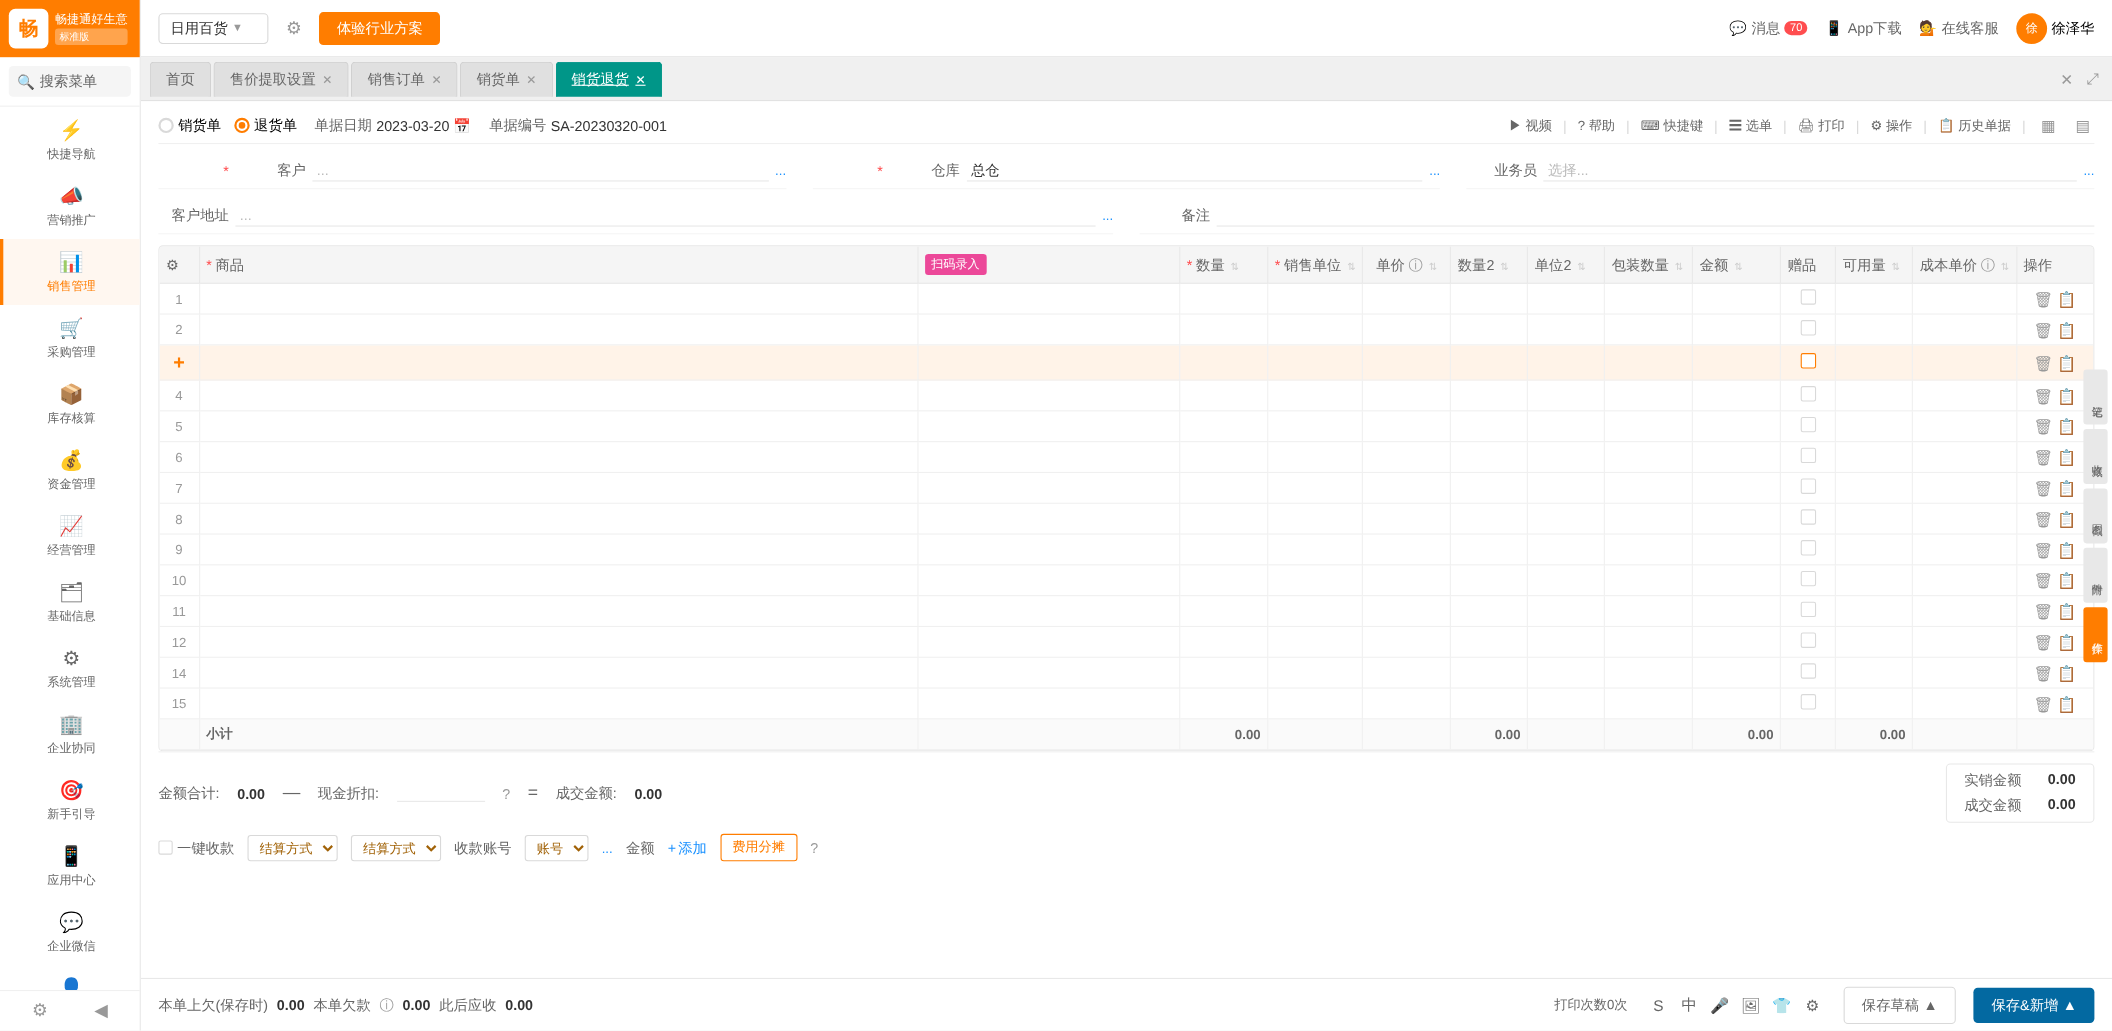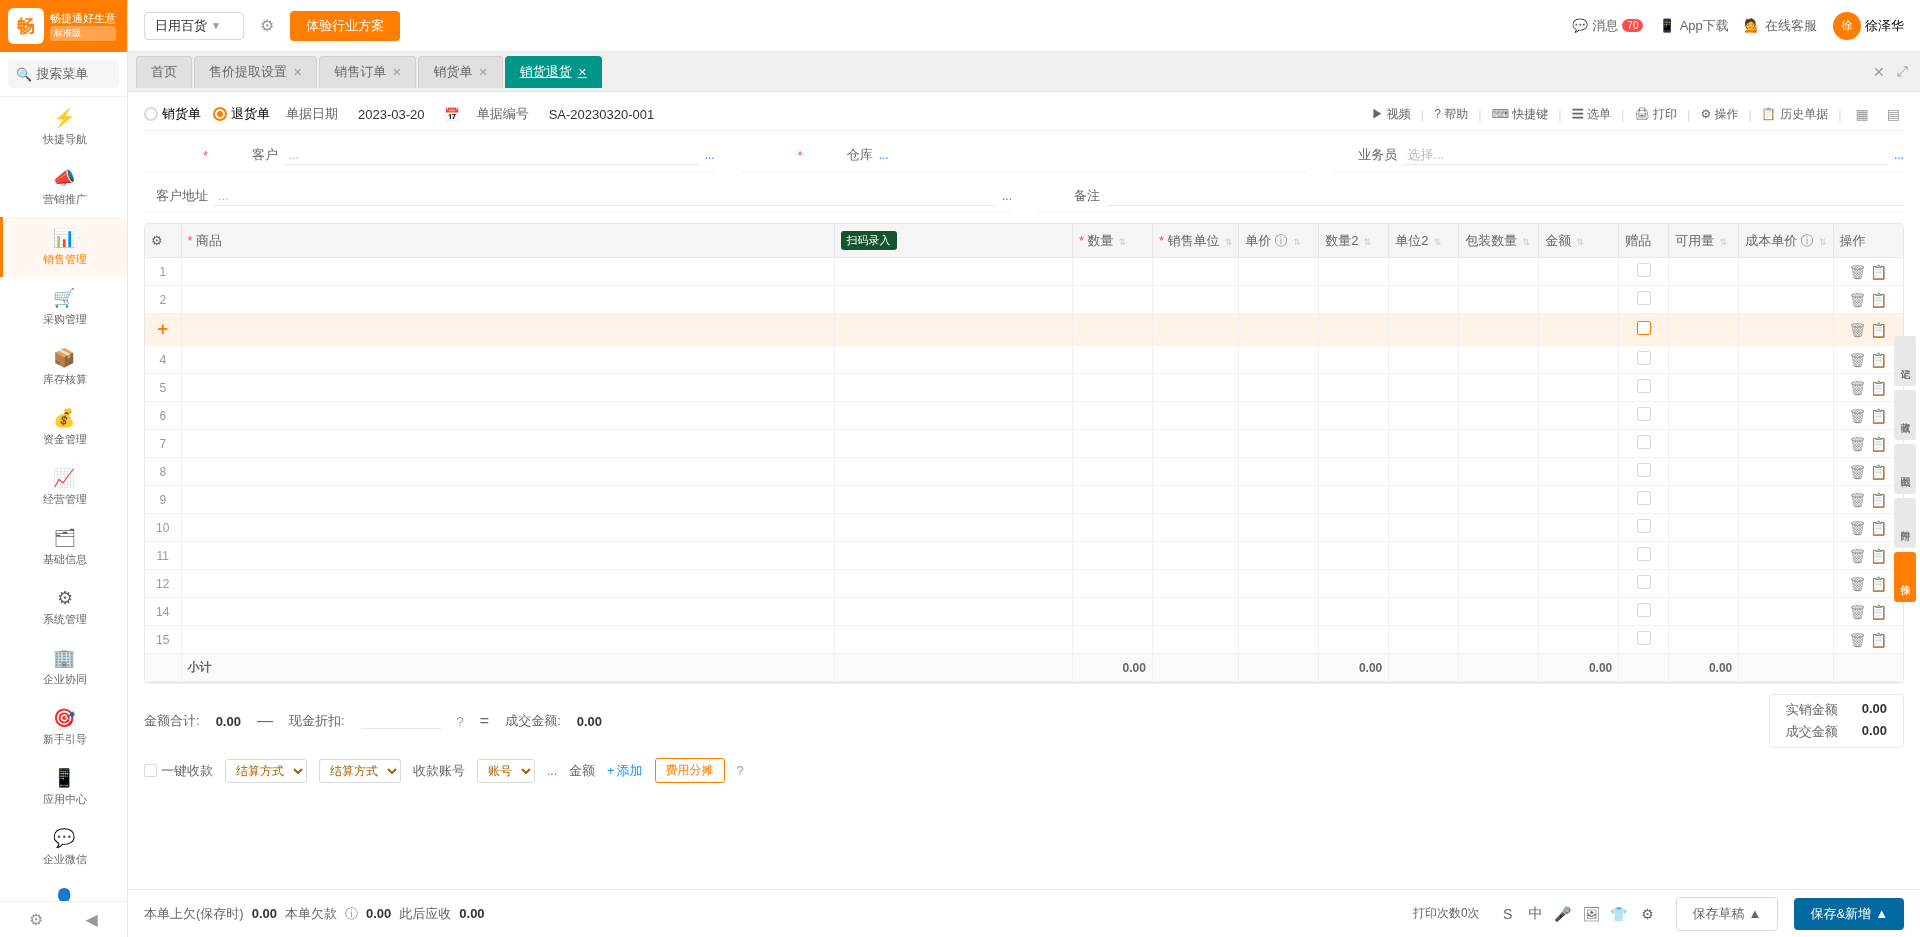--- a/index.html
+++ b/index.html
@@ -46,35 +46,35 @@
     .tabs-end { margin-left: auto; display: flex; gap: 4px; }
     .tabs-end-btn { background: none; border: none; cursor: pointer; color: #999; font-size: 14px; padding: 2px 4px; }
 
     
     .content { flex: 1; overflow-y: auto; background: #fff; padding: 12px 16px; }
     .radio-group { display: flex; align-items: center; gap: 12px; }
     .radio-item { display: flex; align-items: center; gap: 4px; cursor: pointer; }
     .radio-circle { width: 14px; height: 14px; border-radius: 50%; border: 2px solid #d9d9d9; display: flex; align-items: center; justify-content: center; }
     .radio-circle.checked { border-color: #ff7d00; }
     .radio-circle.checked::after { content: ''; width: 6px; height: 6px; background: #ff7d00; border-radius: 50%; display: block; }
-    .form-field-row { display: flex; align-items: center; gap: 20px; justify-content: flex-end; }
+    .form-field-row { display: flex; align-items: center; gap: 4px; justify-content: flex-end; }
     .form-label { color: #666; }
     .form-value { color: #333; }
 
     
     .table-container { border: 1px solid #e8e8e8; border-radius: 4px; overflow: hidden; }
     table { width: 100%; border-collapse: collapse; }
     thead tr { background: #f5f5f5; }
     th { padding: 7px 6px; text-align: left; color: #666; font-weight: normal; border-bottom: 1px solid #e8e8e8; border-right: 1px solid #e8e8e8; white-space: nowrap; font-size: 12px; }
     th:last-child { border-right: none; }
     td { padding: 5px 6px; border-bottom: 1px solid #f0f0f0; border-right: 1px solid #f0f0f0; color: #333; font-size: 12px; }
     td:last-child { border-right: none; }
     tr:nth-child(3) td { background: #fff3e8; }
     .row-num { color: #999; text-align: center; width: 30px; }
-    .barcode-btn { background: #14532d; color: #fff; border: none; border-radius: 3px; padding: 2px 6px; cursor: pointer; font-size: 11px; white-space: nowrap; }
+    .barcode-btn { background: #ec4899; color: #fff; border: none; border-radius: 3px; padding: 2px 6px; cursor: pointer; font-size: 11px; white-space: nowrap; }
     .checkbox-cell { text-align: center; }
     .checkbox { width: 14px; height: 14px; border: 1px solid #d9d9d9; display: inline-block; border-radius: 2px; background: #fff; }
     .action-cell { display: flex; gap: 4px; justify-content: center; }
     .action-btn { background: none; border: none; cursor: pointer; color: #999; font-size: 14px; }
     .add-row-btn { background: none; border: none; cursor: pointer; color: #ff7d00; font-size: 18px; font-weight: bold; }
     .summary-row td { background: #fafafa; font-weight: bold; color: #666; border-top: 1px solid #e8e8e8; }
 
     
     .footer { padding: 12px 16px; background: #fff; border-top: 1px solid #f0f0f0; }
     .footer-row1 { display: flex; align-items: center; gap: 16px; margin-bottom: 10px; }
@@ -103,21 +103,21 @@
     .sort-icon { color: #ccc; font-size: 9px; margin-left: 2px; }
 
     
     tr.active-row td { background: #fff3e8; }
 
     
     .col-num { width: 36px; }
     .col-product { min-width: 160px; }
     .col-qty { width: 80px; }
     .col-unit { width: 80px; }
-    .col-price { width: 80px; }
+    .col-price { width: 80px; text-align: center; }
     .col-qty2 { width: 70px; }
     .col-unit2 { width: 70px; }
     .col-pack { width: 80px; }
     .col-amount { width: 80px; }
     .col-gift { width: 50px; }
     .col-avail { width: 70px; }
     .col-cost { width: 80px; }
     .col-action { width: 70px; }
 
     
@@ -323,20 +323,21 @@
       <div class="grid-field">
         <span class="grid-label" style="color:#ff4d4f;">*</span>
         <span class="grid-label">客户</span>
         <input class="grid-input" placeholder="..." style="">
         <span class="dots-link">...</span>
       </div>
 
       <div class="grid-field">
         <span class="grid-label" style="color:#ff4d4f;">*</span>
         <span class="grid-label">仓库</span>
+        <input class="grid-input" value="总仓" style="">
         <span class="dots-link">...</span>
       </div>
 
       <div class="grid-field" style="position:relative;">
         <span class="grid-label">业务员</span>
         <input class="grid-input" placeholder="选择..." style="">
         <span class="dots-link">...</span>
 
       </div>
     </div>

